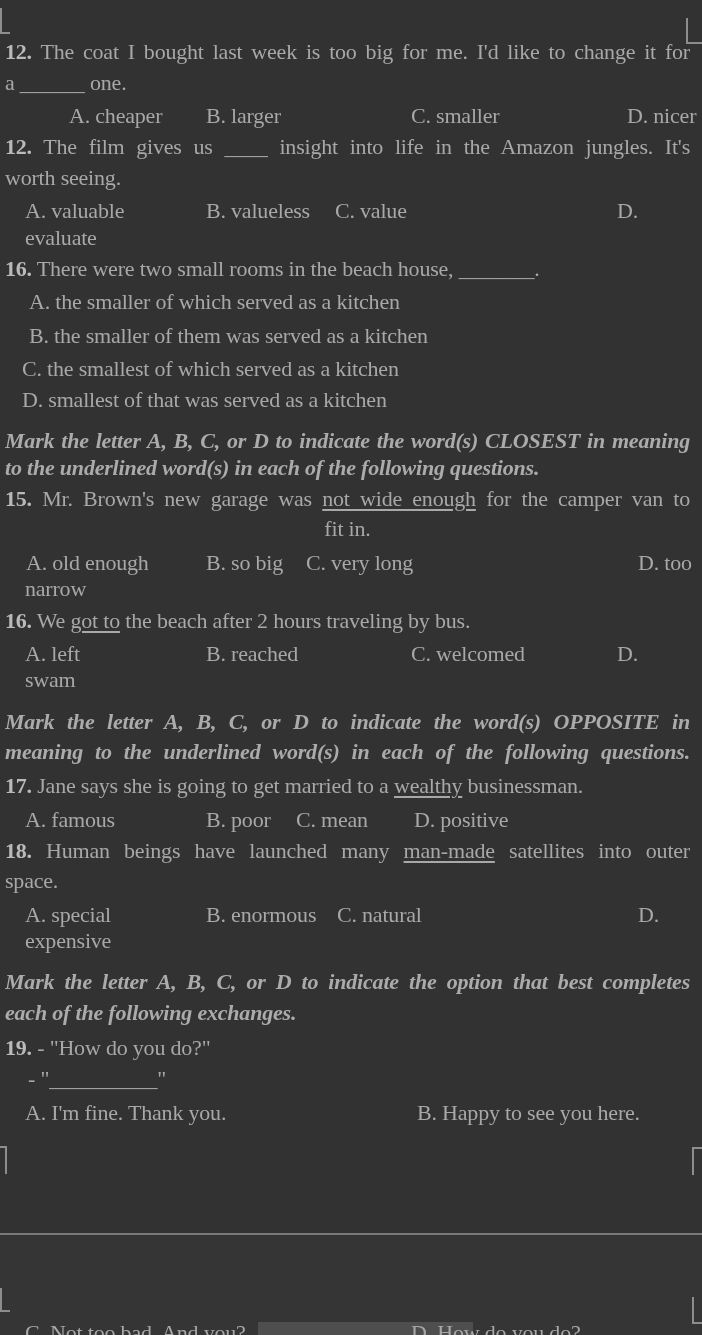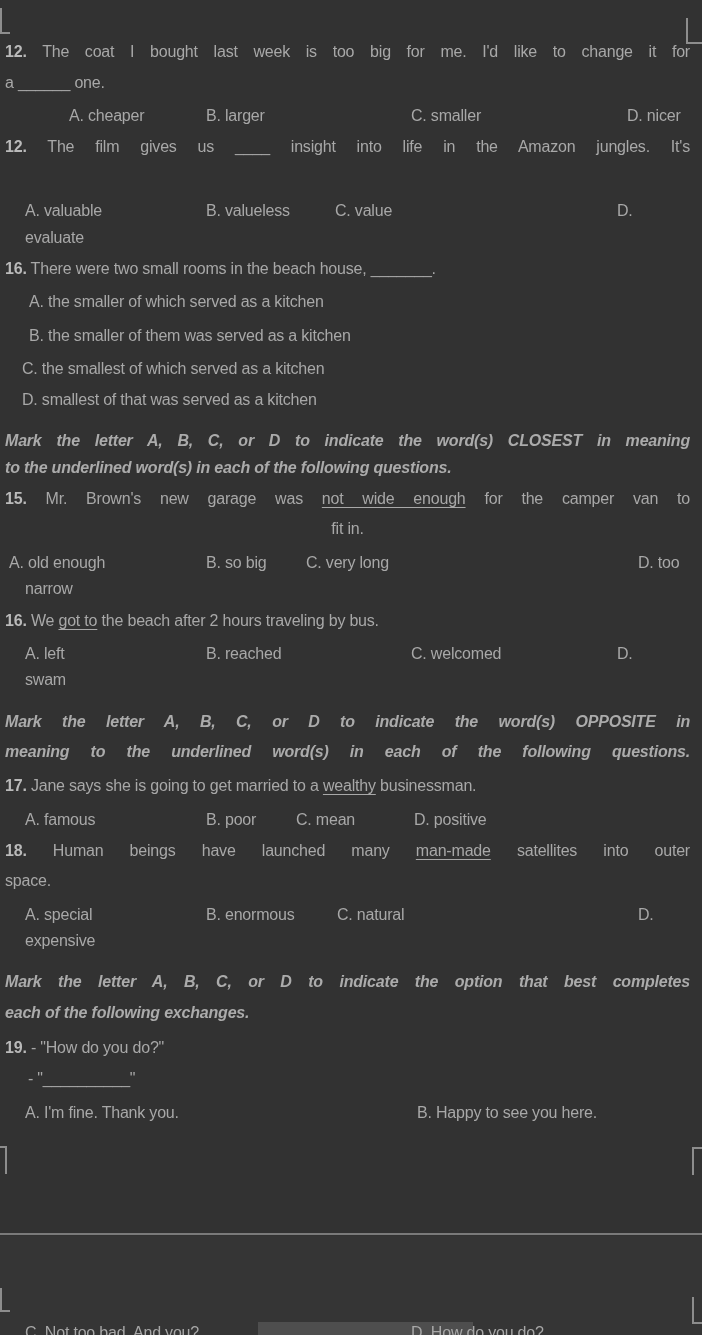--- a/index.html
+++ b/index.html
@@ -1,19 +1,19 @@
 <!DOCTYPE html>
 <html><head>
 <meta charset="utf-8">
 <style>
   html,body { margin:0; padding:0; background:#323232; }
   .page {
     position:relative; width:702px; height:1335px; overflow:hidden;
-    background:#323232; font-family:Liberation Sans, sans-serif;
-    color:#a8a8a8; font-size:16px; letter-spacing:-0.2px;
+    background:#323232; font-family:Liberation Serif, serif;
+    color:#a8a8a8; font-size:22px; letter-spacing:-0.2px;
   }
   .line {
     position:absolute; left:5px; width:685px; height:31px;
     line-height:31px; white-space:nowrap; z-index:2;
   }
   .just { text-align:justify; text-align-last:justify; white-space:normal; overflow:hidden; }
   .num { font-weight:bold; color:#bababa; }
   .inst { font-weight:bold; font-style:italic; color:#ababab; }
   .u { text-decoration:underline; text-underline-offset:3px; }
   .optrow { position:absolute; left:0; width:702px; height:31px; line-height:31px; z-index:2; }
@@ -37,41 +37,42 @@
   <div class="line just" style="top:36px;"><span class="num">12.</span><span> The coat I bought last week is too big for me. I'd like to change it for</span></div>
   <div class="line" style="top:67px;">a ______ one.</div>
   <div class="optrow" style="top:100px;">
     <span class="opt" style="left:25px;margin-left:44px;">A. cheaper</span>
     <span class="opt" style="left:206px;">B. larger</span>
     <span class="opt" style="left:411px;">C. smaller</span>
     <span class="opt" style="left:627px;">D. nicer</span>
   </div>
 
   <div class="line just" style="top:131px;"><span class="num">12.</span><span> The film gives us ____ insight into life in the Amazon jungles. It's</span></div>
+  <div class="line" style="top:162px;">worth seeing.</div>
   <div class="optrow" style="top:195px;">
     <span class="opt" style="left:25px;">A. valuable</span>
     <span class="opt" style="left:206px;">B. valueless</span>
     <span class="opt" style="left:335px;">C. value</span>
     <span class="opt" style="left:617px;">D.</span>
   </div>
   <div class="line" style="top:222px; left:25px;">evaluate</div>
 
   <div class="line" style="top:253px;"><span class="num">16.</span><span> There were two small rooms in the beach house, _______.</span></div>
   <div class="line" style="top:286px; left:29px;">A. the smaller of which served as a kitchen</div>
   <div class="line" style="top:320px; left:29px;">B. the smaller of them was served as a kitchen</div>
   <div class="line" style="top:353px; left:22px;">C. the smallest of which served as a kitchen</div>
   <div class="line" style="top:384px; left:22px;">D. smallest of that was served as a kitchen</div>
 
   <div class="line just inst" style="top:425px;">Mark the letter A, B, C, or D to indicate the word(s) CLOSEST in meaning</div>
   <div class="line inst" style="top:452px;">to the underlined word(s) in each of the following questions.</div>
 
   <div class="line just" style="top:483px;"><span class="num">15.</span><span> Mr. Brown's new garage was </span><span class="u">not wide enough</span><span> for the camper van to</span></div>
   <div class="line" style="top:513px;text-align:center;">fit in.</div>
   <div class="optrow" style="top:547px;">
-    <span class="opt" style="left:9px;text-align:center;">A. old enough</span>
+    <span class="opt" style="left:26px;text-align:center;">A. old enough</span>
     <span class="opt" style="left:206px;">B. so big</span>
     <span class="opt" style="left:306px;">C. very long</span>
     <span class="opt" style="left:638px;">D. too</span>
   </div>
   <div class="line" style="top:573px; left:25px;">narrow</div>
 
   <div class="line" style="top:605px;"><span class="num">16.</span><span> We </span><span class="u">got to</span><span> the beach after 2 hours traveling by bus.</span></div>
   <div class="optrow" style="top:638px;">
     <span class="opt" style="left:25px;">A. left</span>
     <span class="opt" style="left:206px;">B. reached</span>

